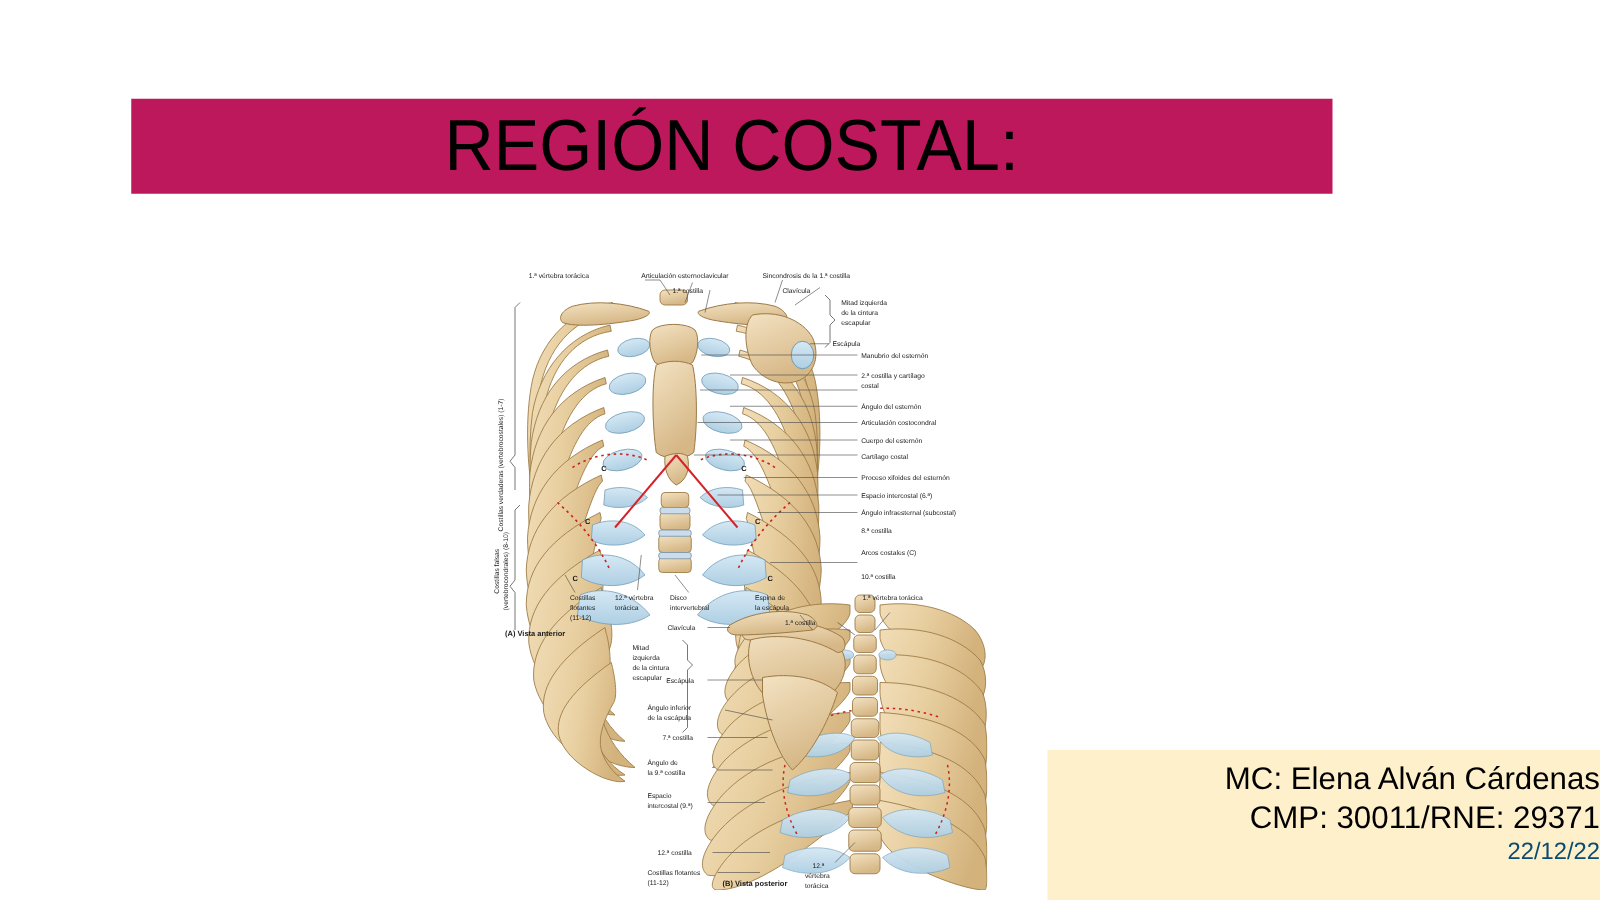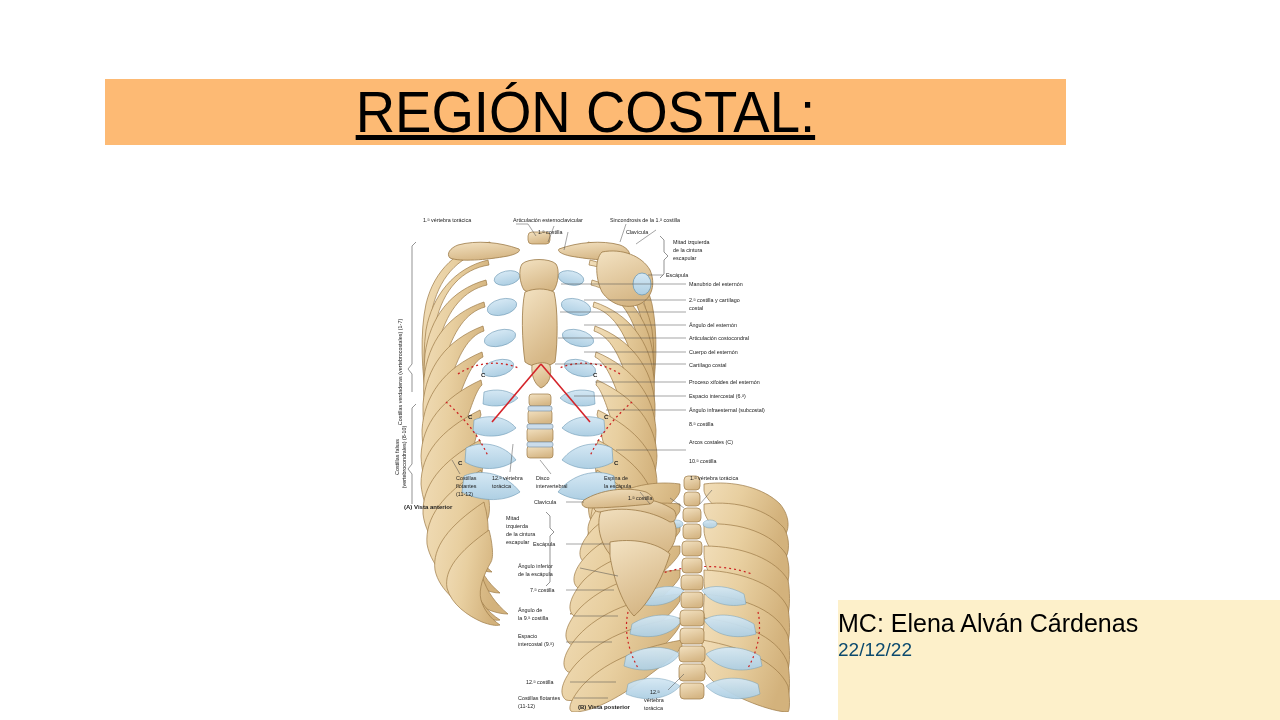--- a/index.html
+++ b/index.html
@@ -20,26 +20,25 @@
     background: #ffffff;
     overflow: hidden;
   }
 
   
   .title-banner {
     position: absolute;
     left: 105px;
     top: 79px;
     width: 961px;
-    height: 66px;
-    background: #fdba74;
+    height: 76px;
+    background: #be185d;
     display: flex;
     align-items: center;
     justify-content: center;
-    text-decoration: underline;
   }
   .title-text {
     font-family: "Liberation Sans", sans-serif;
     font-size: 58px;
     font-weight: 400;
     color: #000000;
     letter-spacing: 0px;
     line-height: 1;
     white-space: nowrap;
     transform: scaleX(0.94);
@@ -48,21 +47,21 @@
   
   .credit-box {
     position: absolute;
     left: 838px;
     top: 600px;
     width: 442px;
     height: 120px;
     background: #fdf0ca;
     display: flex;
     flex-direction: column;
-    align-items: flex-start;
+    align-items: flex-end;
     justify-content: flex-start;
     padding-top: 8px;
     box-sizing: border-box;
   }
   .credit-line1 {
     font-size: 25px;
     color: #000;
     line-height: 1.25;
     white-space: nowrap;
   }
@@ -448,16 +447,17 @@
         <text class="lbl" font-size="5.4" x="256" y="498">torácica</text>
 
         <text class="lbl panel-cap" font-size="6" x="190" y="497">(B)  Vista posterior</text>
       </g>
 
     </svg>
   </div>
 
   <div class="credit-box">
     <div class="credit-line1">MC: Elena Alván Cárdenas</div>
+    <div class="credit-line2">CMP: 30011/RNE: 29371</div>
     <div class="credit-date">22/12/22</div>
   </div>
 
 </div>
 
 </body></html>

